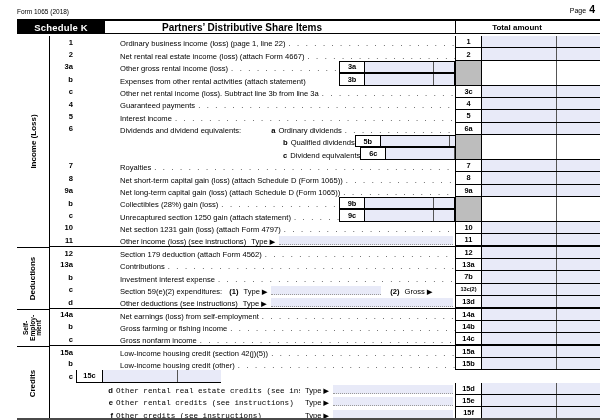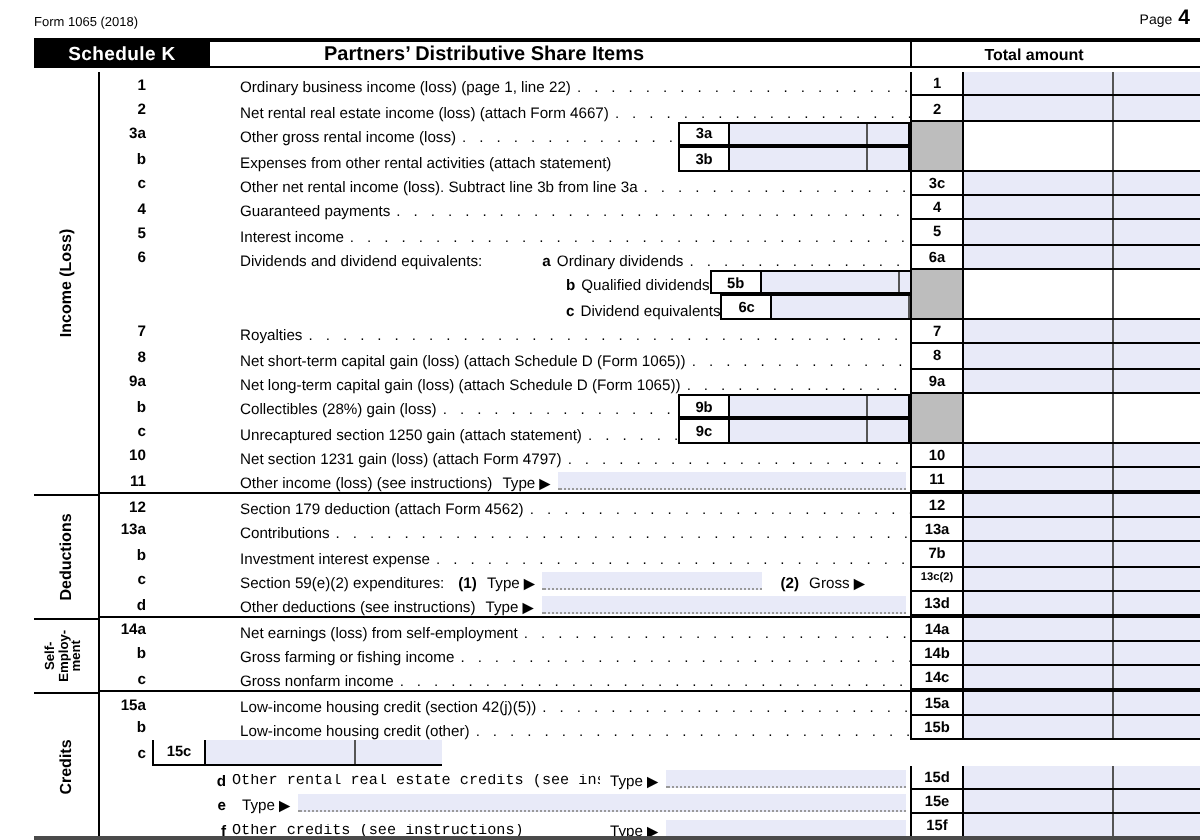--- a/index.html
+++ b/index.html
@@ -495,20 +495,21 @@
       </div>
       <div class="c-rnum">15d</div>
       <div class="c-amt">
           <div class="cents"></div>
         </div>
     </div>
 
     <div class="row">
       <div class="c-desc" style="padding-left:0">
           <span class="c-num">e</span>
+        <span class="t lbl-fixed">Other rental credits (see instructions)</span>
         <span class="tw"><span>Type</span> <span class="arrow">▶</span></span>
         <span class="type-input"></span>
       </div>
       <div class="c-rnum">15e</div>
       <div class="c-amt">
           <div class="cents"></div>
         </div>
     </div>
 
     <div class="row">

